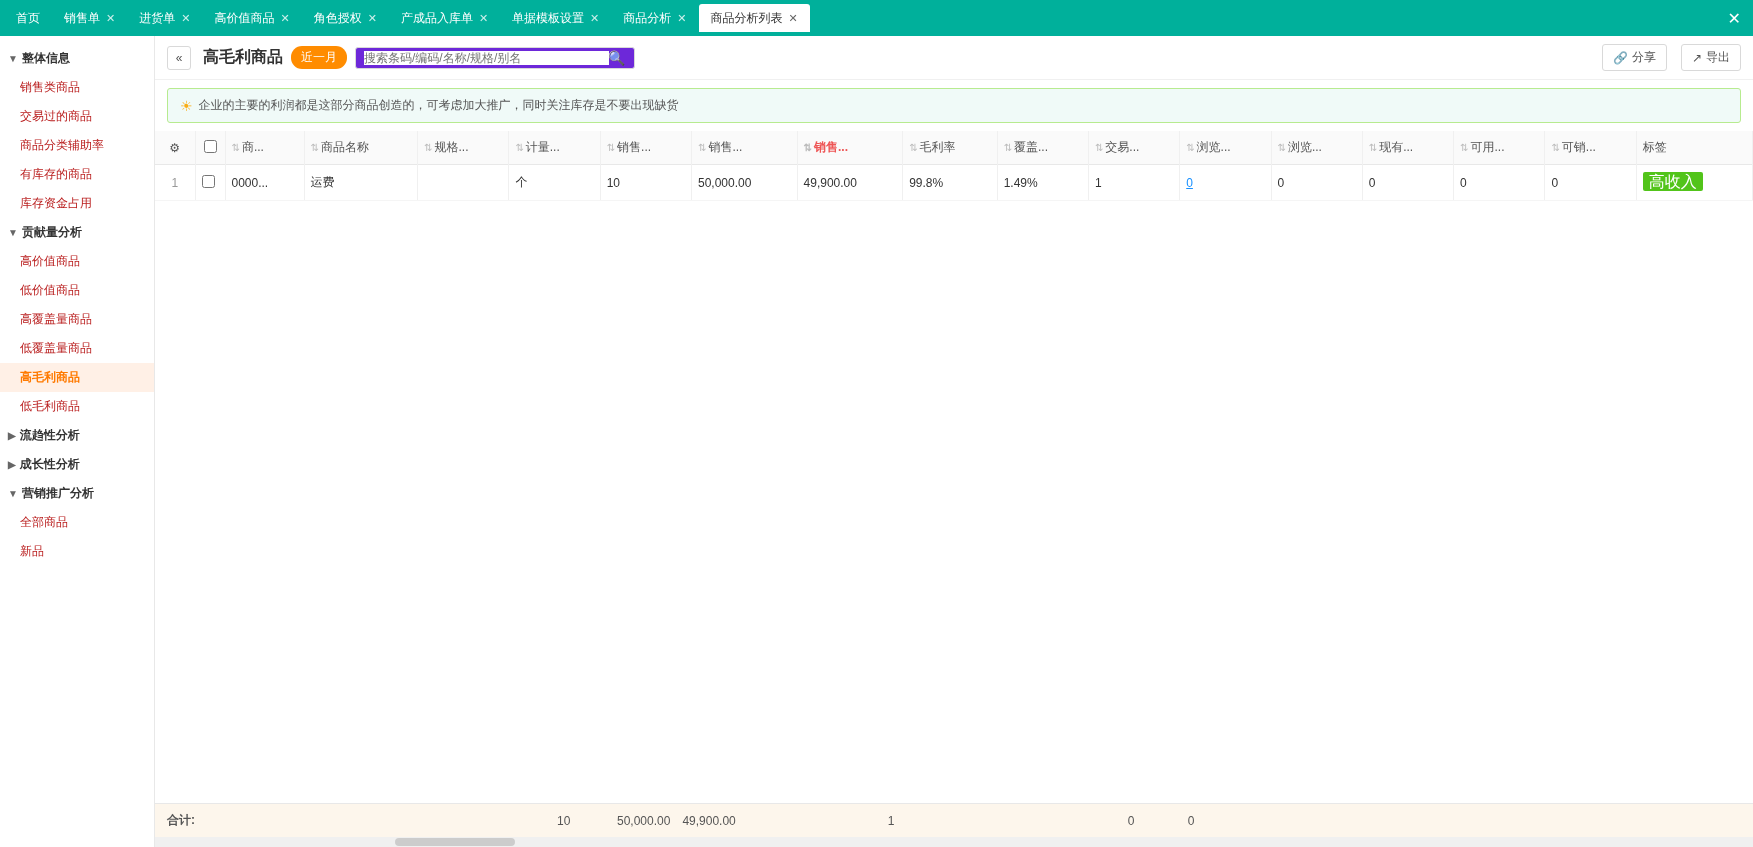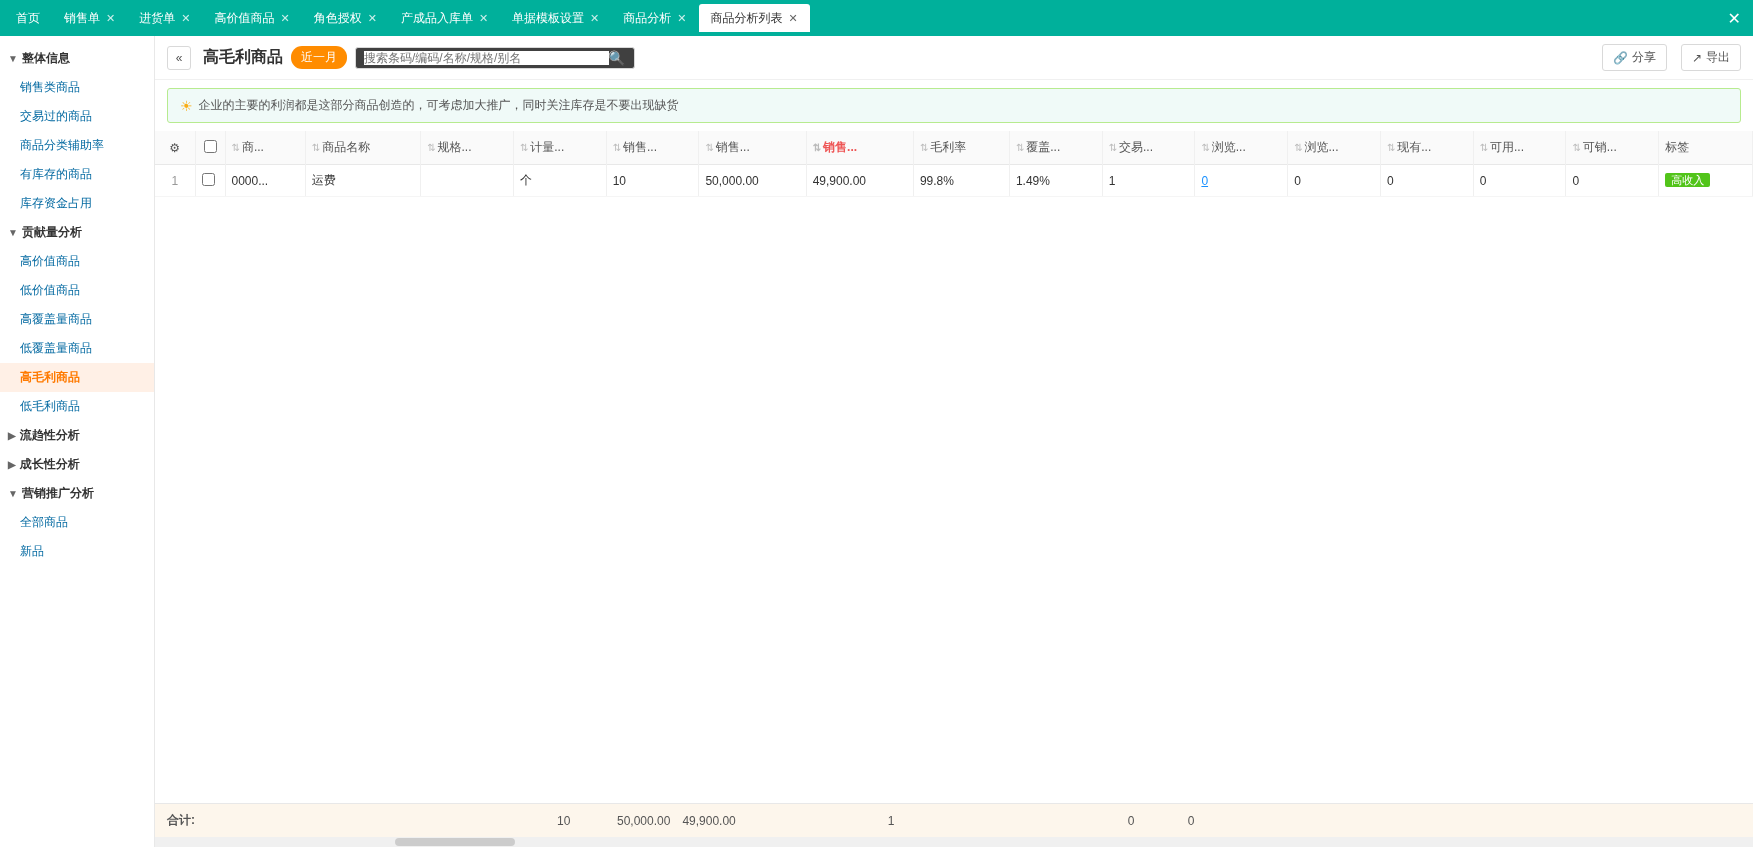--- a/index.html
+++ b/index.html
@@ -68,21 +68,21 @@
       padding: 6px 8px;
       cursor: pointer;
       color: #333;
       font-size: 13px;
       font-weight: bold;
     }
     .sidebar-group-header .arrow { margin-right: 4px; font-size: 10px; color: #666; }
     .sidebar-item {
       padding: 6px 8px 6px 20px;
       cursor: pointer;
-      color: #0369a1;
+      color: #b91c1c;
       font-size: 13px;
       white-space: nowrap;
       overflow: hidden;
       text-overflow: ellipsis;
     }
     .sidebar-item.active {
       background: #fff0e6;
       color: #ff7a00;
       font-weight: bold;
     }
@@ -118,21 +118,21 @@
       border-radius: 11px;
       cursor: pointer;
       font-size: 12px;
     }
     .search-box {
       display: flex;
       align-items: center;
       border: 1px solid #d9d9d9;
       border-radius: 3px;
       padding: 2px 8px;
-      background: #404040;
+      background: #6d28d9;
       flex: 1;
       max-width: 280px;
     }
     .search-input {
       border: none;
       outline: none;
       font-size: 12px;
       color: #999;
       width: 100%;
     }
@@ -221,21 +221,21 @@
       display: flex;
       align-items: center;
       gap: 2px;
     }
     .sort-icon { color: #bbb; font-size: 10px; }
     .tag-green {
       background: #52c41a;
       color: #fff;
       padding: 1px 6px;
       border-radius: 2px;
-      font-size: 11px;
+      font-size: 16px;
     }
     .link-blue { color: #1890ff; text-decoration: underline; cursor: pointer; }
 
     
     .footer-bar {
       background: #fdf6ec;
       border-top: 1px solid #e8e8e8;
       padding: 8px 12px;
       display: flex;
       align-items: center;

